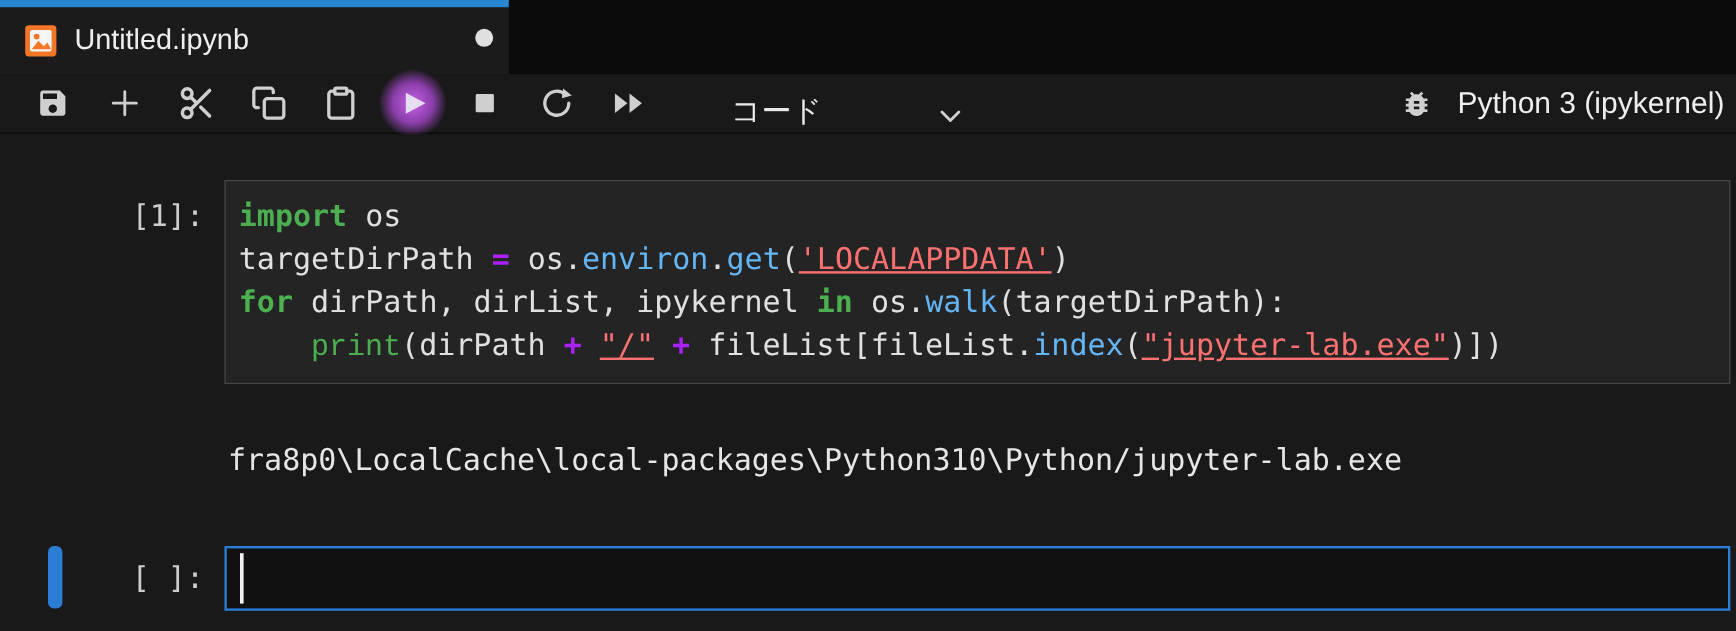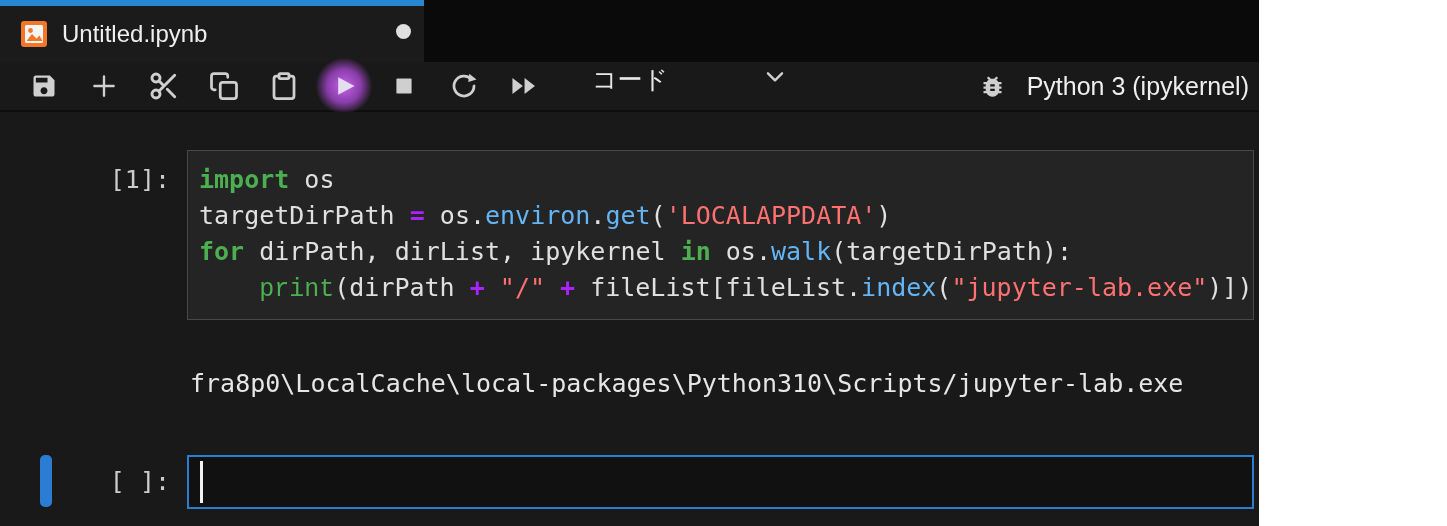--- a/index.html
+++ b/index.html
@@ -1,58 +1,58 @@
 <!DOCTYPE html>
 <html style="--accent-blue: #2b7dd3; --tab-accent: #2787d2; --cell-border: #474747; --keyword: #4caf50; --operator: #aa22ff; --string: #ff7070; --property: #64b5f6; --builtin: #4caf50; --run-glow: #c561e6; --jupyter-orange: #f37726;"><head>
 <meta charset="utf-8">
 <style>
   * { margin:0; padding:0; box-sizing:border-box; }
   html,body { width:1447px; height:526px; overflow:hidden;
     font-family:"Liberation Sans","DejaVu Sans",sans-serif; }
-  .window { position:relative; width:1259px; height:526px; background:#191919; }
+  .window { position:relative; width:1447px; height:526px; background:#191919; }
 
   
   .tabbar { position:absolute; top:0; left:0; width:100%; height:62px; background:#0a0a0a; }
   .tab { position:absolute; top:0; left:0; width:424px; height:62px; background:#1b1b1b;
          border-top:6px solid var(--tab-accent,#2787d2); display:flex; align-items:center; padding:0 20px; }
   .tab-title { color:#eeeeee; font-size:24px; margin-left:14px; white-space:nowrap; }
   .dirty-dot { position:absolute; right:13px; top:50%; margin-top:-10px; width:15px; height:15px;
          border-radius:50%; background:#e0e0e0; }
 
   
   .toolbar { position:absolute; top:62px; left:0; width:100%; height:50px; background:#191919;
          border-bottom:2px solid #0e0e0e; display:flex; align-items:center; padding-left:14px; }
   .tb-btn { width:60px; height:46px; display:flex; align-items:center; justify-content:center;
          background:none; border:none; position:relative; cursor:pointer; }
   .tb-btn svg { position:relative; z-index:1; display:block; }
   .icon-stroke { stroke:#cfcfcf; fill:none; stroke-width:2.2; stroke-linecap:round; stroke-linejoin:round; }
   .icon-fill { fill:#cfcfcf; }
   .run-glow { position:absolute; left:50%; top:50%; width:56px; height:56px; margin:-28px 0 0 -28px;
          border-radius:50%; z-index:0;
          background:radial-gradient(circle, var(--run-glow,#c561e6) 0%, rgba(176,74,219,0.75) 42%, rgba(160,60,210,0) 72%); }
-  .celltype { margin-left:38px; width:196px; height:46px; display:flex; align-items:flex-start;
+  .celltype { margin-left:55px; width:196px; height:46px; display:flex; align-items:flex-end;
          justify-content:space-between; color:#e8e8e8; font-size:25px; cursor:pointer; background:none; border:none; }
   .spacer { flex:1; }
   .kernel { color:#eeeeee; font-size:25px; padding:0 10px 0 4px; white-space:nowrap; cursor:pointer;
          background:none; border:none; height:46px; display:flex; align-items:center; }
 
   
   .content { position:absolute; top:112px; left:0; width:100%; height:414px; background:#191919; }
   .mono { font-family:"DejaVu Sans Mono","Liberation Mono",monospace; }
   .prompt { position:absolute; left:0; width:170px; text-align:right; font-size:25px; line-height:36px;
          color:#cccccc; white-space:pre; }
   .prompt-in1 { top:50px; }
   .prompt-in2 { top:352px; }
   .editor1 { position:absolute; top:38px; left:187px; right:5px; background:#242424;
          border:1px solid var(--cell-border,#474747); padding:11px 11px; }
   .code-line { font-size:25px; line-height:36px; white-space:pre;
          font-family:"DejaVu Sans Mono","Liberation Mono",monospace; }
   .tok-kw  { color:var(--keyword,#4caf50); font-weight:bold; }
   .tok-op  { color:var(--operator,#aa22ff); font-weight:bold; }
-  .tok-str { color:var(--string,#ff7070); }
+  .tok-str { color:var(--string,#ff7070);text-decoration:underline; }
   .tok-prop{ color:var(--property,#64b5f6); }
   .tok-bi  { color:var(--builtin,#4caf50);font-family:Liberation Mono, monospace; }
   .tok-pl  { color:#e0e0e0; }
   .output-area { position:absolute; top:254px; left:190px; right:5px; }
   .output-line { font-size:25px; line-height:36px; white-space:pre; color:#e6e6e6;
          font-family:"DejaVu Sans Mono","Liberation Mono",monospace; }
   .collapser { position:absolute; top:343px; left:40px; width:12px; height:52px; border-radius:5px;
          background:var(--accent-blue,#2b7dd3); cursor:pointer; }
   .editor2 { position:absolute; top:343px; left:187px; right:5px; height:54px; background:#111111;
          border:2px solid var(--accent-blue,#2b7dd3); }
@@ -151,21 +151,21 @@
       <div>
           <div class="code-line"><span class="tok-kw">import</span><span class="tok-pl"> os</span></div>
           <div class="code-line"><span class="tok-pl">targetDirPath </span><span class="tok-op">=</span><span class="tok-pl"> os.</span><span class="tok-prop">environ</span><span class="tok-pl">.</span><span class="tok-prop">get</span><span class="tok-pl">(</span><span class="tok-str">'LOCALAPPDATA'</span><span class="tok-pl">)</span></div>
           <div class="code-line"><span class="tok-kw">for</span><span class="tok-pl"> dirPath, dirList, ipykernel </span><span class="tok-kw">in</span><span class="tok-pl"> os.</span><span class="tok-prop">walk</span><span class="tok-pl">(targetDirPath):</span></div>
           <div class="code-line"><span class="tok-pl">    </span><span class="tok-bi">print</span><span class="tok-pl">(dirPath </span><span class="tok-op">+</span><span class="tok-pl"> </span><span class="tok-str">"/"</span><span class="tok-pl"> </span><span class="tok-op">+</span><span class="tok-pl"> fileList[fileList.</span><span class="tok-prop">index</span><span class="tok-pl">(</span><span class="tok-str">"jupyter-lab.exe"</span><span class="tok-pl">)])</span></div>
         </div>
     </div>
 
     <div class="output-area">
       <div>
-          <div class="output-line">fra8p0\LocalCache\local-packages\Python310\Scripts/jupyter-lab.exe</div>
+          <div class="output-line">fra8p0\LocalCache\local-packages\Python310\Python/jupyter-lab.exe</div>
         </div>
     </div>
 
     <div class="collapser"></div>
     <div class="prompt prompt-in2 mono">[ ]:</div>
     <div class="editor2">
       <span class="cursor"></span>
     </div>
 
   </div>

